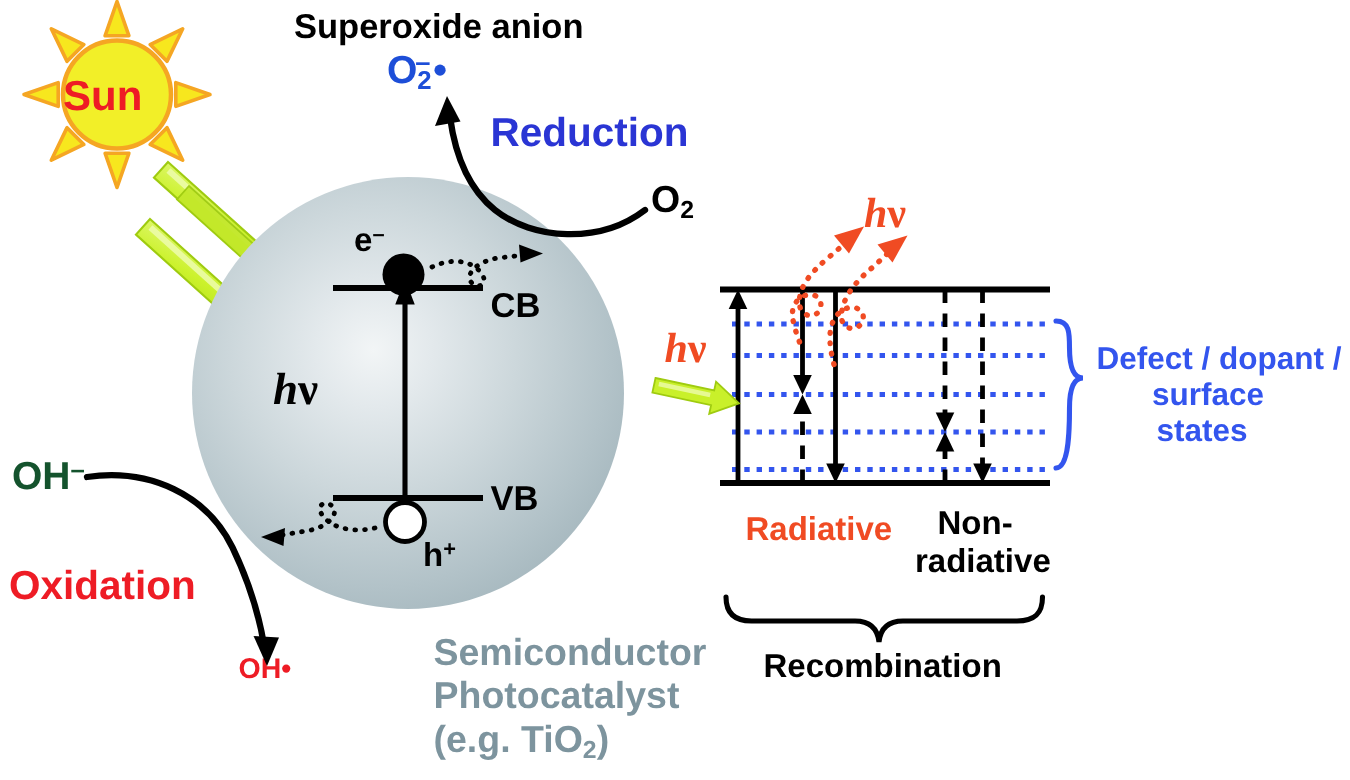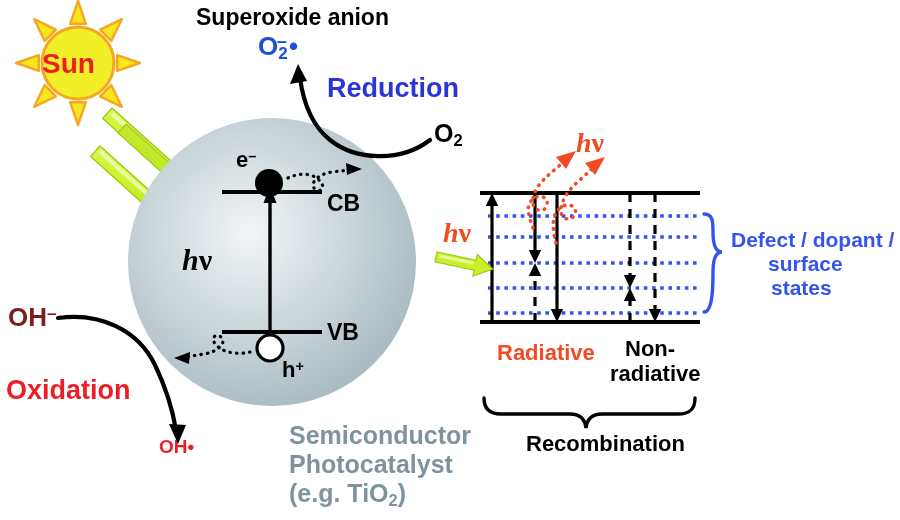--- a/index.html
+++ b/index.html
@@ -127,21 +127,21 @@
   <div class="lbl bold" id="superoxide-title" style="left: 196px; top: 5px; font-size: 23px; color: rgb(0, 0, 0);">Superoxide anion</div>
   <div class="lbl bold" id="superoxide-formula" style="left: 258px; top: 32px; font-size: 26px; color: #1d4ed8; text-align: right;">O<sub>2</sub><span style="position:relative;left:-11px;top:-8px;font-size:0.7em;">–</span><span style="position:relative;left:-9px;">•</span></div>
   <div class="lbl bold" id="reduction-label" style="left: 327px; top: 73px; font-size: 27px; color: rgb(42, 53, 212);">Reduction</div>
   <div class="lbl bold" id="oxygen-label" style="left: 434px; top: 119px; font-size: 25px; color: rgb(0, 0, 0);">O<sub>2</sub></div>
 
   <svg width="900" height="520">
     <path d="M430,140 C400,163 355,160 330,140 C310,124 303,100 300,78" fill="none" stroke="#000" stroke-width="4.2" stroke-linecap="round"></path>
     <polygon points="298,64 290,84 307,81" fill="#000"></polygon>
   </svg>
 
-  <div class="lbl bold" id="hydroxide-label" style="left: 8px; top: 303px; font-size: 26px; color: #7f1d1d;">OH<sup>–</sup></div>
+  <div class="lbl bold" id="hydroxide-label" style="left: 8px; top: 303px; font-size: 26px; color: #14532d;">OH<sup>–</sup></div>
   <div class="lbl bold" id="oxidation-label" style="left: 6px; top: 375px; font-size: 27px; color: rgb(238, 28, 37);">Oxidation</div>
   <div class="lbl bold" id="hydroxyl-formula" style="left: 159px; top: 436px; font-size: 19px; color: rgb(238, 28, 37);">OH•</div>
 
   <svg width="900" height="520">
     <path d="M58,318 C100,312 138,330 155,365 C167,390 173,412 176,430" fill="none" stroke="#000" stroke-width="4.2" stroke-linecap="round"></path>
     <polygon points="178,444 169,424 186,425" fill="#000"></polygon>
   </svg>
 
   <div class="lbl bold" id="cap-line1" style="left: 289px; top: 421px; font-size: 25px; color: rgb(125, 148, 158);">Semiconductor</div>
   <div class="lbl bold" id="cap-line2" style="left: 289px; top: 450px; font-size: 25px; color: rgb(125, 148, 158);">Photocatalyst</div>
@@ -212,15 +212,15 @@
   <div class="lbl serif-ital" id="excitation-photon-label" style="left: 443px; top: 217px; font-size: 28px; color: rgb(240, 75, 35);">h<span style="font-style:normal;">ν</span></div>
   <div class="lbl serif-ital" id="emission-photon-label" style="left: 576px; top: 127px; font-size: 28px; color: rgb(240, 75, 35);">h<span style="font-style:normal;">ν</span></div>
 
   <div class="lbl bold" id="states-l1" style="left: 731px; top: 228px; font-size: 21px; color: rgb(51, 85, 238);">Defect / dopant /</div>
   <div class="lbl bold" id="states-l2" style="left: 768px; top: 252px; font-size: 21px; color: rgb(51, 85, 238);">surface</div>
   <div class="lbl bold" id="states-l3" style="left: 771px; top: 276px; font-size: 21px; color: rgb(51, 85, 238);">states</div>
 
   <div class="lbl bold" id="radiative-label" style="left: 497px; top: 341px; font-size: 22px; color: rgb(240, 75, 35);">Radiative</div>
   <div class="lbl bold" id="nonrad-l1" style="left: 625px; top: 337px; font-size: 22px; color: rgb(0, 0, 0);">Non-</div>
   <div class="lbl bold" id="nonrad-l2" style="left: 610px; top: 362px; font-size: 22px; color: rgb(0, 0, 0);">radiative</div>
-  <div class="lbl bold" id="recombination-label" style="left: 526px; top: 432px; font-size: 22px; color: rgb(0, 0, 0);">Recombination</div>
+  <div class="lbl bold" id="recombination-label" style="left: 509px; top: 432px; font-size: 22px; color: rgb(0, 0, 0);">Recombination</div>
 
 </div>
 
 </body></html>

